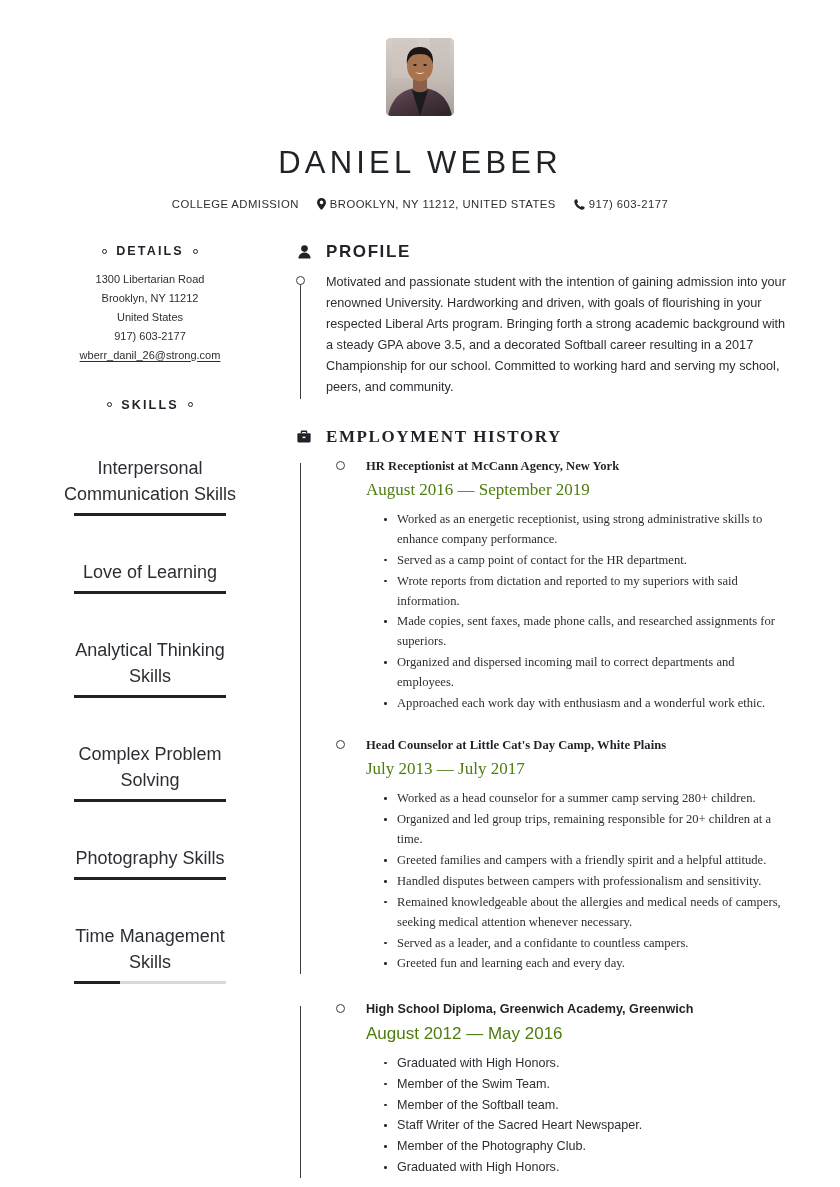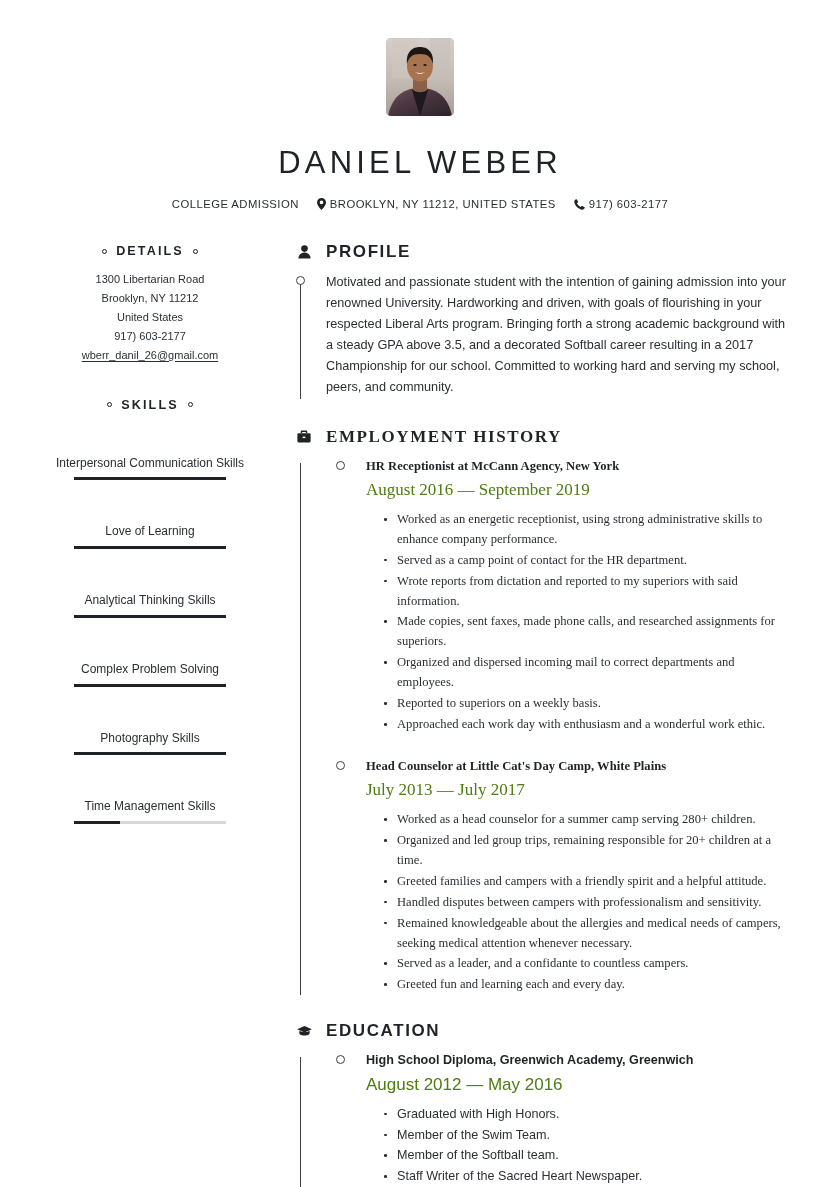--- a/index.html
+++ b/index.html
@@ -121,21 +121,21 @@
     text-underline-offset: 2px;
   }
 
   .skills-block { margin-top: 33px; }
 
   .skill {
     margin-bottom: 0px;
   }
   .skill-name {
     text-align: center;
-    font-size: 12px;
+    font-size: 18px;
     line-height: 1.48;
     color: #2b2f34;
     padding: 3px 0 5px 0;
     margin-top: 40px;
   }
   .skill-bar {
     position: relative;
     height: 3px;
     width: 152px;
     margin: 0 auto 6px auto;
@@ -319,21 +319,21 @@
         <div class="side-heading">
           <span class="dot-o"></span>
           <span>DETAILS</span>
           <span class="dot-o"></span>
         </div>
         <div class="details-list">
           <div>1300 Libertarian Road</div>
           <div>Brooklyn, NY 11212</div>
           <div>United States</div>
           <div>917) 603-2177</div>
-          <div class="row-email">wberr_danil_26@gmail.com</div>
+          <div class="row-email">wberr_danil_26@strong.com</div>
         </div>
       </section>
 
       <section class="skills-block">
         <div class="side-heading">
           <span class="dot-o"></span>
           <span>SKILLS</span>
           <span class="dot-o"></span>
         </div>
         <div id="skills-list">
@@ -414,21 +414,20 @@
               <div class="entry">
                 <span class="tl-node" style="left: -30px; top: 4px;"></span>
                 <div class="entry-title">HR Receptionist at McCann Agency, New York</div>
                 <div class="entry-date">August 2016 — September 2019</div>
                 <ul class="bullets">
                   <li>Worked as an energetic receptionist, using strong administrative skills to enhance company performance.</li>
                   <li>Served as a camp point of contact for the HR department.</li>
                   <li>Wrote reports from dictation and reported to my superiors with said information.</li>
                   <li>Made copies, sent faxes, made phone calls, and researched assignments for superiors.</li>
                   <li>Organized and dispersed incoming mail to correct departments and employees.</li>
-                  <li>Reported to superiors on a weekly basis.</li>
                   <li>Approached each work day with enthusiasm and a wonderful work ethic.</li>
                 </ul>
               </div>
               <div class="entry">
                 <span class="tl-node" style="left: -30px; top: 4px;"></span>
                 <div class="entry-title">Head Counselor at Little Cat's Day Camp, White Plains</div>
                 <div class="entry-date">July 2013 — July 2017</div>
                 <ul class="bullets">
                   <li>Worked as a head counselor for a summer camp serving 280+ children.</li>
                   <li>Organized and led group trips, remaining responsible for 20+ children at a time.</li>
@@ -437,29 +436,20 @@
                   <li>Remained knowledgeable about the allergies and medical needs of campers, seeking medical attention whenever necessary.</li>
                   <li>Served as a leader, and a confidante to countless campers.</li>
                   <li>Greeted fun and learning each and every day.</li>
                 </ul>
               </div>
             </div>
         </div>
       </section>
 
       <section class="section sec-education">
-        <div class="sec-heading">
-          <span class="sec-icon">
-            <svg width="15" height="12" viewBox="0 0 15 12">
-              <path d="M7.5 1 L14.8 4.2 L7.5 7.4 L0.2 4.2 Z" fill="#1f2327"></path>
-              <path d="M2.6 5.6 C4 7.6 11 7.6 12.4 5.6 C12.8 7 12.8 8.3 12.4 9 C10.6 11 4.4 11 2.6 9 C2.2 8.3 2.2 7 2.6 5.6 Z" fill="#1f2327"></path>
-            </svg>
-          </span>
-          <span class="sec-title">EDUCATION</span>
-        </div>
         <div class="timeline">
           <span class="tl-rail"></span>
           <div id="education-entries">
               <div class="entry">
                 <span class="tl-node" style="left: -30px; top: 4px;"></span>
                 <div class="entry-title">High School Diploma, Greenwich Academy, Greenwich</div>
                 <div class="entry-date">August 2012 — May 2016</div>
                 <ul class="bullets">
                   <li>Graduated with High Honors.</li>
                   <li>Member of the Swim Team.</li>

